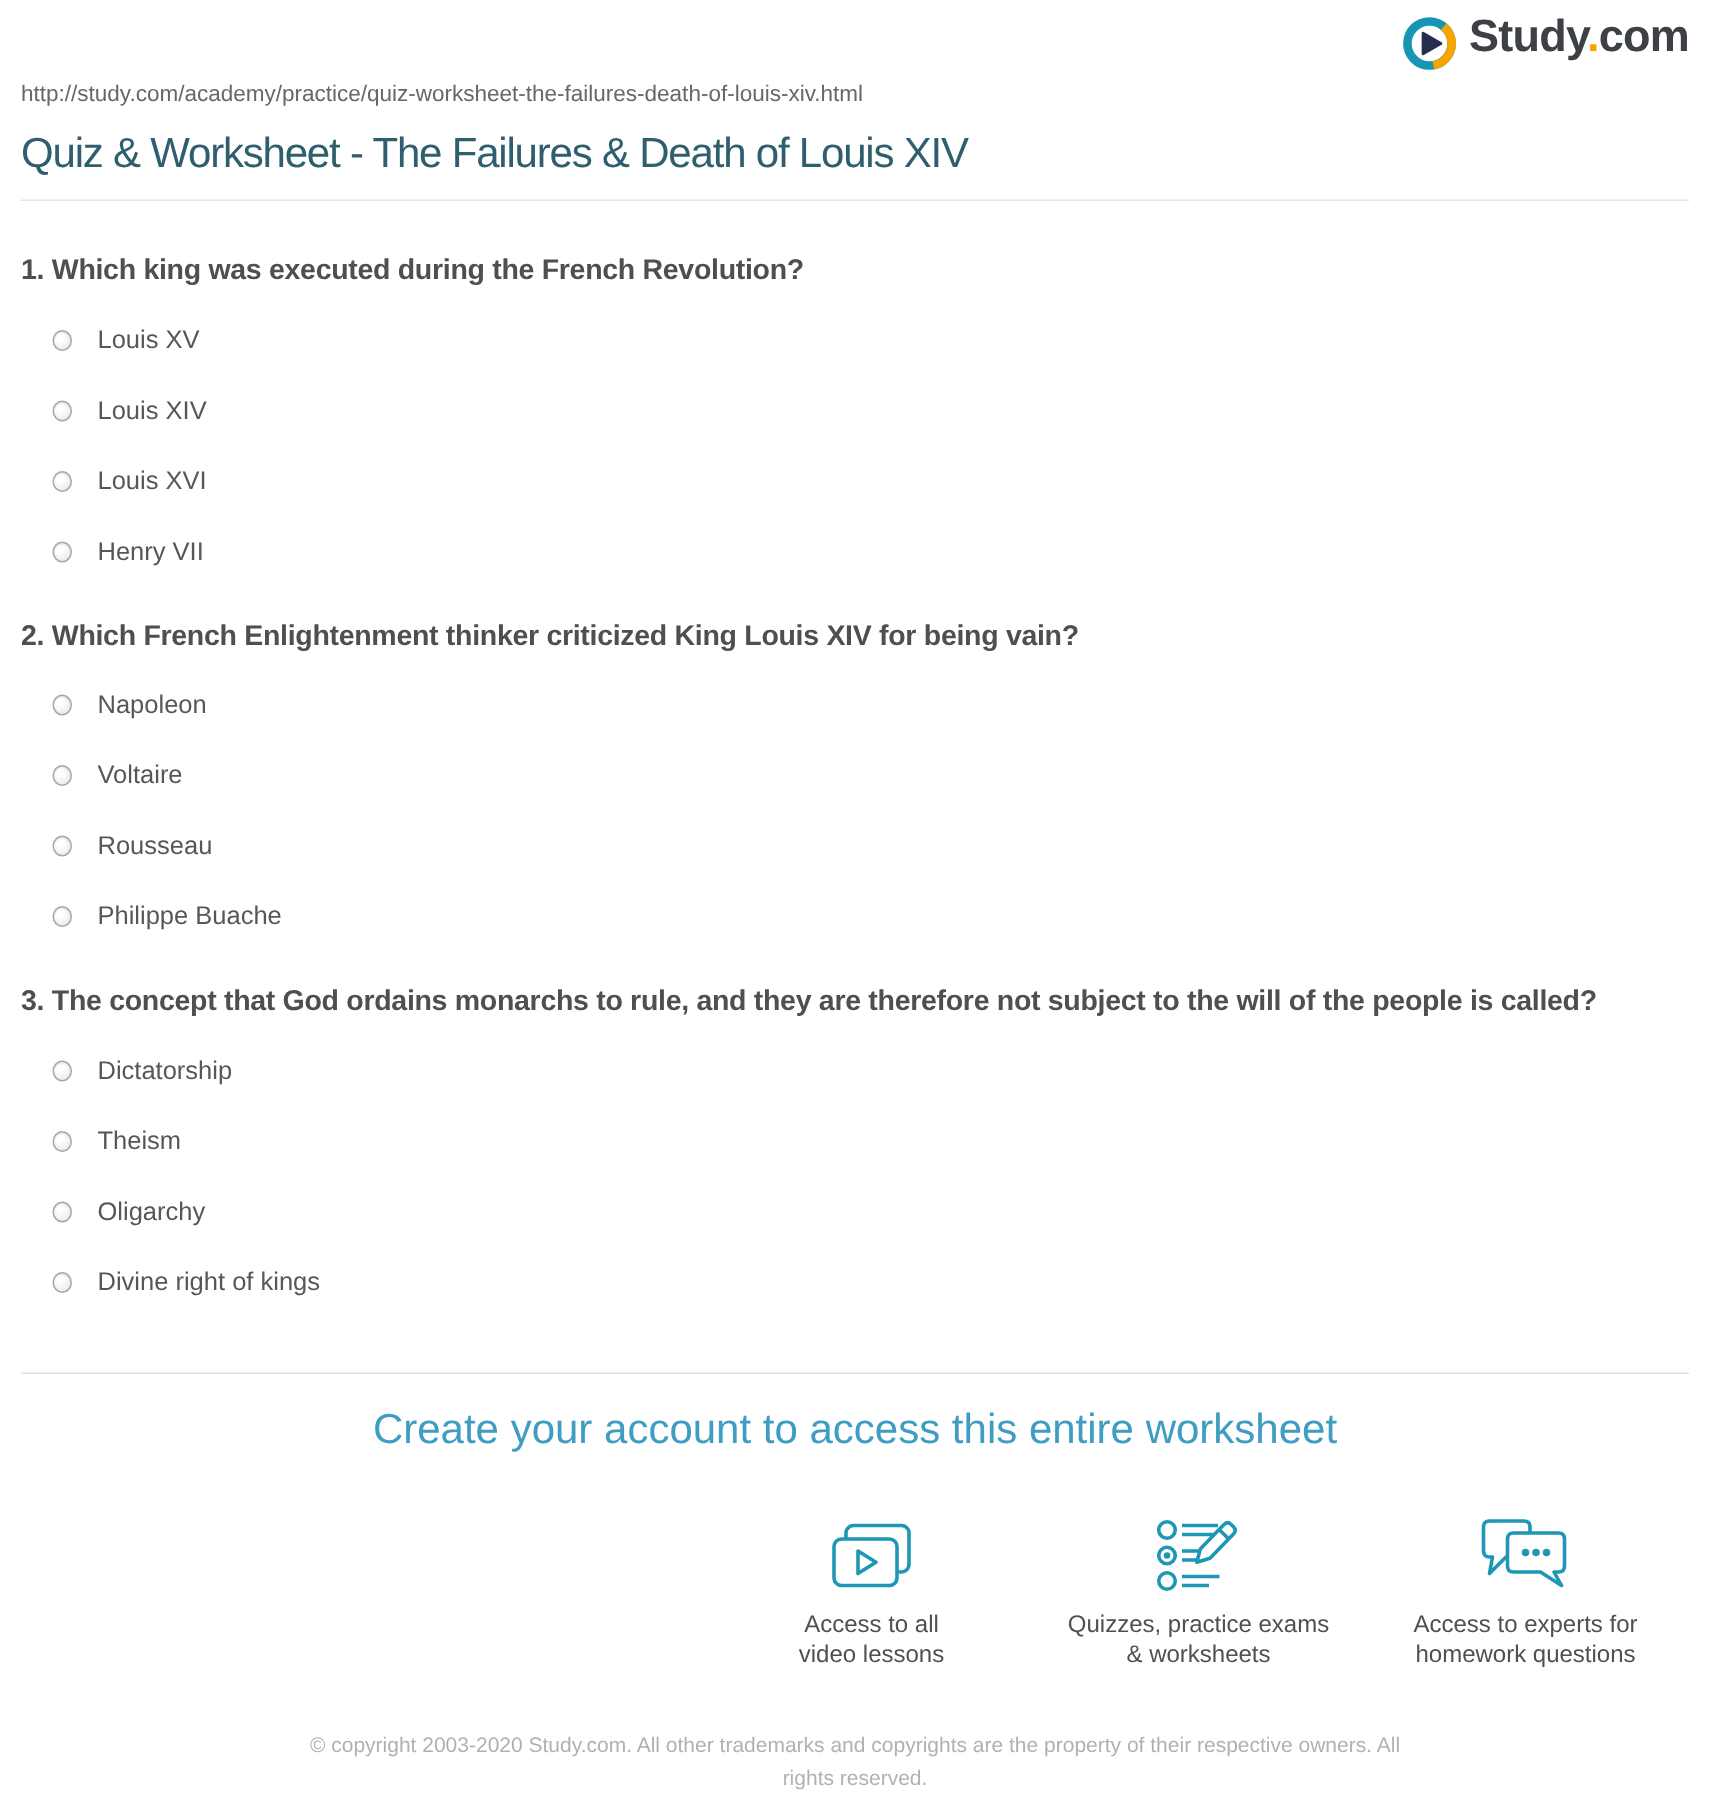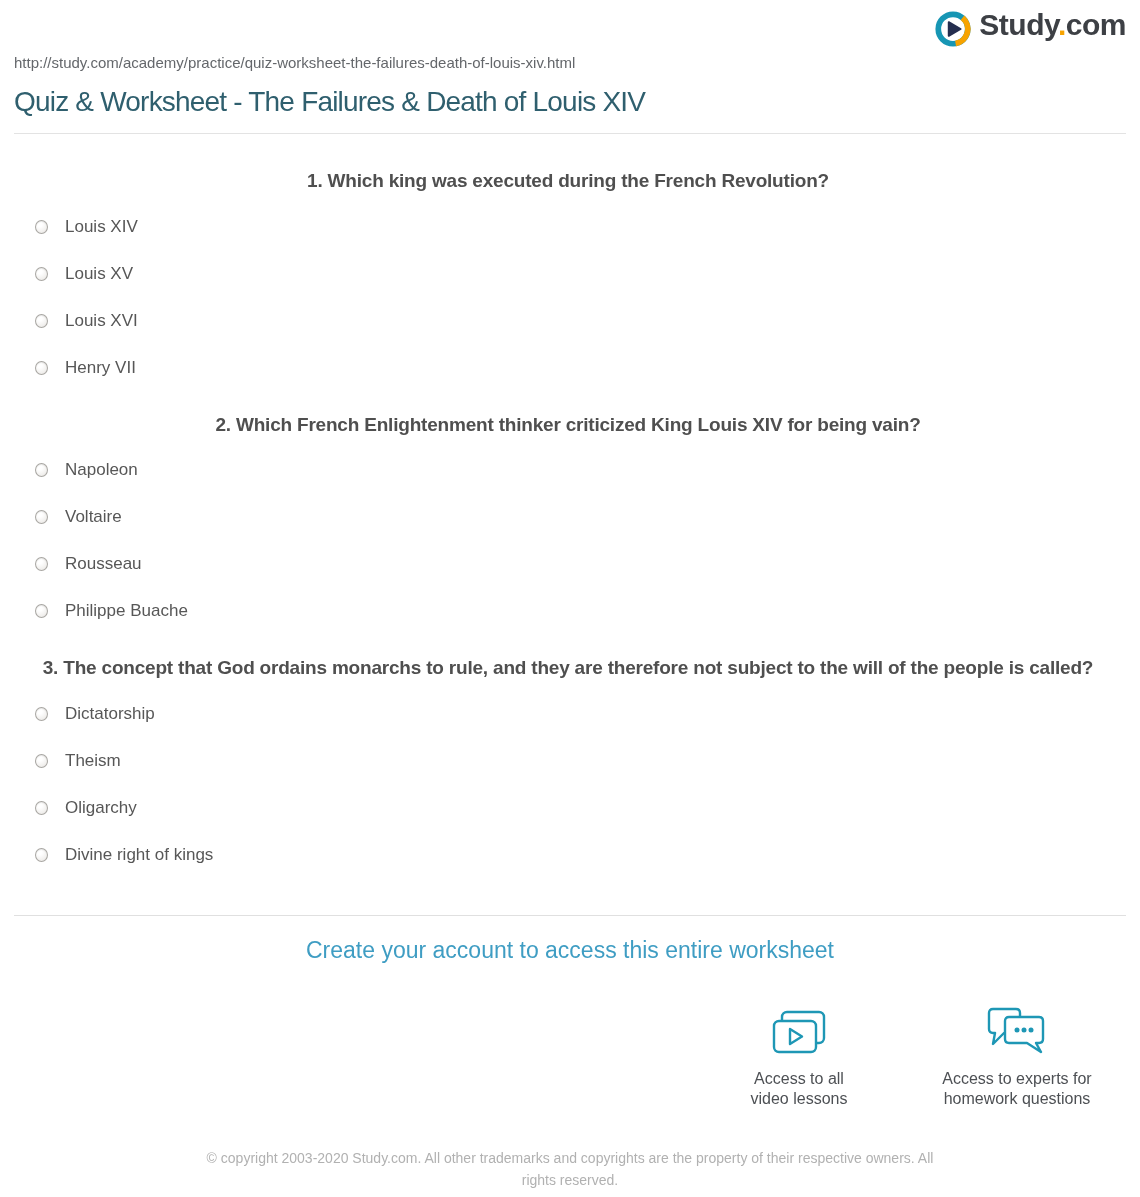--- a/index.html
+++ b/index.html
@@ -11,31 +11,31 @@
   .url { font-size:15px; color:#64676b; padding-top:4px;margin-top:40px; }
   .logo { display:flex; gap:7px; cursor:pointer; }
   .logo-word { font-size:30px; font-weight:700; color:#3d4045; letter-spacing:-0.5px; line-height:1; }
   .logo-word .dot { color:#f7a300; }
 
   
   .title { font-size:28px; font-weight:400; color:#2f5f6e; letter-spacing:-0.8px; margin:26px 0 15px; }
   .rule { border:none; border-top:1px solid #e3e3e3; margin:0; }
 
   
-  .question { margin-top:33px;text-align:center; }
+  .question { margin-top:33px; }
   .q-heading { font-size:19px; font-weight:700; color:#4f4f4f; letter-spacing:-0.2px; line-height:1.45; margin:0 0 22px; max-width:1108px; }
   .option { display:flex; align-items:center; margin:0 0 27px; padding-left:21px; cursor:pointer; }
   .radio { width:11px; height:12px; border-radius:50%; border:1px solid #a9a7a3; flex:none;
            background:radial-gradient(circle at 35% 30%, #ffffff 20%, #eceae7 85%);
            box-shadow:inset 0 1px 1px rgba(0,0,0,0.08); margin-right:17px; }
   .option-label { font-size:17px; color:#575757; }
 
   
   .signup { border-top:1px solid #e0e0e0; margin-top:50px; padding-top:21px; text-align:center; }
-  .signup-heading { font-size:23px; font-weight:400; color:#3f9dc3; margin:0 0 9px; }
+  .signup-heading { font-size:28px; font-weight:400; color:#3f9dc3; margin:0 0 9px; }
   .signup-sub { font-size:15px; color:#4d5054; margin:0; }
   .benefits { display:flex; justify-content:flex-end; margin-top:40px; }
   .benefit { width:218px; }
   .benefit-icon { height:54px; display:flex; align-items:flex-end; justify-content:center; }
   .benefit-label { margin-top:11px; font-size:16px; color:#4d5054; line-height:1.3; white-space:pre-line; }
 
   
   .footer { margin-top:38px; }
   .copyright { font-size:14px; color:#b1b1b1; line-height:1.55; max-width:730px; margin:0 auto; text-align:center; }
 
@@ -60,25 +60,25 @@
     </div>
   </div>
 
   <h1 class="title">Quiz &amp; Worksheet - The Failures &amp; Death of Louis XIV</h1>
   <hr class="rule">
 
   <div class="question">
     <p class="q-heading">1. Which king was executed during the French Revolution?</p>
     <div class="option">
       <span class="radio"></span>
-      <span class="option-label">Louis XIV</span>
+      <span class="option-label">Louis XV</span>
     </div>
     <div class="option">
       <span class="radio"></span>
-      <span class="option-label">Louis XV</span>
+      <span class="option-label">Louis XIV</span>
     </div>
     <div class="option">
       <span class="radio"></span>
       <span class="option-label">Louis XVI</span>
     </div>
     <div class="option">
       <span class="radio"></span>
       <span class="option-label">Henry VII</span>
     </div>
   </div>
@@ -133,20 +133,39 @@
           <svg width="56" height="48" viewBox="0 0 56 48" fill="none" stroke="#1e97b5" stroke-width="2.4">
             <rect x="11" y="2" width="42" height="31" rx="5"></rect>
             <rect x="3" y="11" width="42" height="31" rx="5" fill="#ffffff"></rect>
             <path d="M19 19 L31 26.5 L19 34 Z" stroke-linejoin="round"></path>
           </svg>
         </div>
         <div class="benefit-label">Access to all
 video lessons</div>
       </div>
 
+      <div class="benefit">
+        <div class="benefit-icon">
+          <svg width="60" height="52" viewBox="0 0 60 52" fill="none" stroke="#1e97b5" stroke-width="2.4">
+            <circle cx="9" cy="9" r="5.5"></circle>
+            <circle cx="9" cy="26" r="5.5"></circle>
+            <circle cx="9" cy="26" r="2.2" fill="#1e97b5" stroke="none"></circle>
+            <circle cx="9" cy="43" r="5.5"></circle>
+            <path d="M19 6 H43 M19 12 H40"></path>
+            <path d="M19 23 H30 M19 29 H30"></path>
+            <path d="M19 40 H44 M19 46 H37"></path>
+            <g transform="rotate(44 40 19)">
+              <path d="M35.5 4.5 Q35.5 1 39 1 H41 Q44.5 1 44.5 4.5 V27 L40 35 L35.5 27 Z" fill="#ffffff" stroke-linejoin="round"></path>
+              <path d="M35.5 9 H44.5"></path>
+            </g>
+          </svg>
+        </div>
+        <div class="benefit-label">Quizzes, practice exams
+&amp; worksheets</div>
+      </div>
 
       <div class="benefit">
         <div class="benefit-icon">
           <svg width="62" height="52" viewBox="0 0 62 52" fill="none" stroke="#1e97b5" stroke-width="2.4">
             <path d="M7 3 H30 Q34 3 34 7 V23 Q34 27 30 27 H18 L7 38 L9 27 H7 Q3 27 3 23 V7 Q3 3 7 3 Z" stroke-linejoin="round"></path>
             <path d="M23 11 H53 Q57 11 57 15 V33 Q57 37 53 37 H50 L55 46 L41 37 H23 Q19 37 19 33 V15 Q19 11 23 11 Z" fill="#ffffff" stroke-linejoin="round"></path>
             <circle cx="31" cy="24" r="2.5" fill="#1e97b5" stroke="none"></circle>
             <circle cx="38" cy="24" r="2.5" fill="#1e97b5" stroke="none"></circle>
             <circle cx="45" cy="24" r="2.5" fill="#1e97b5" stroke="none"></circle>
           </svg>

